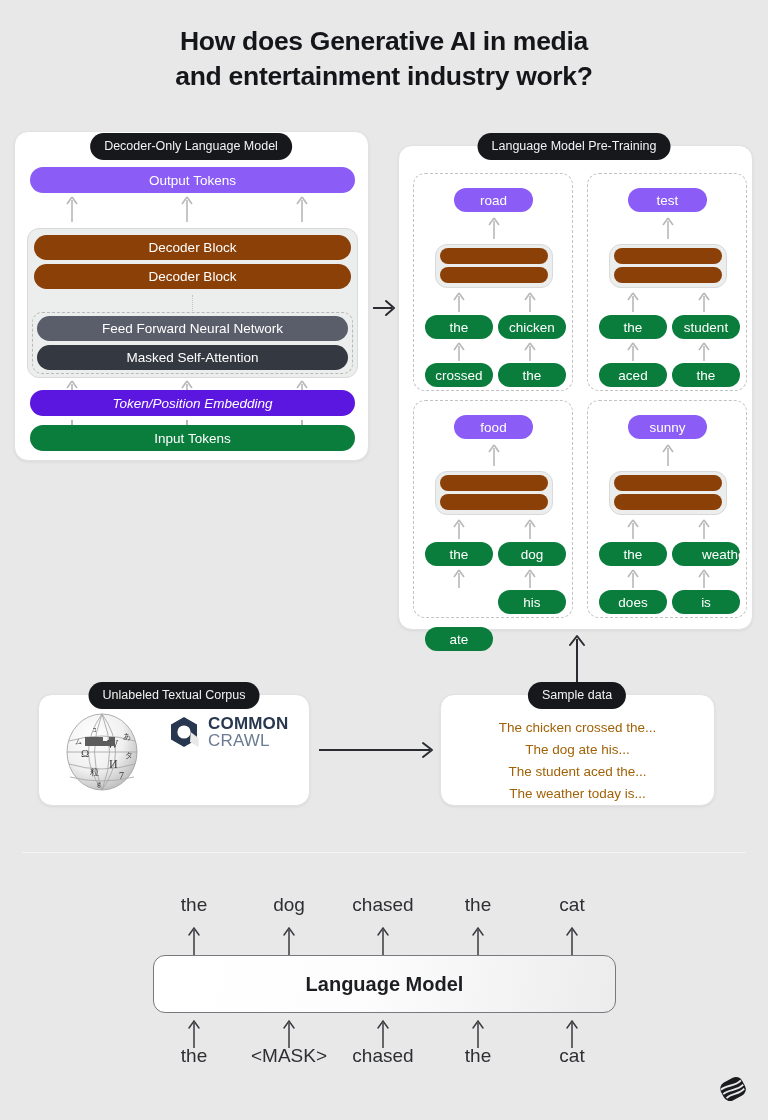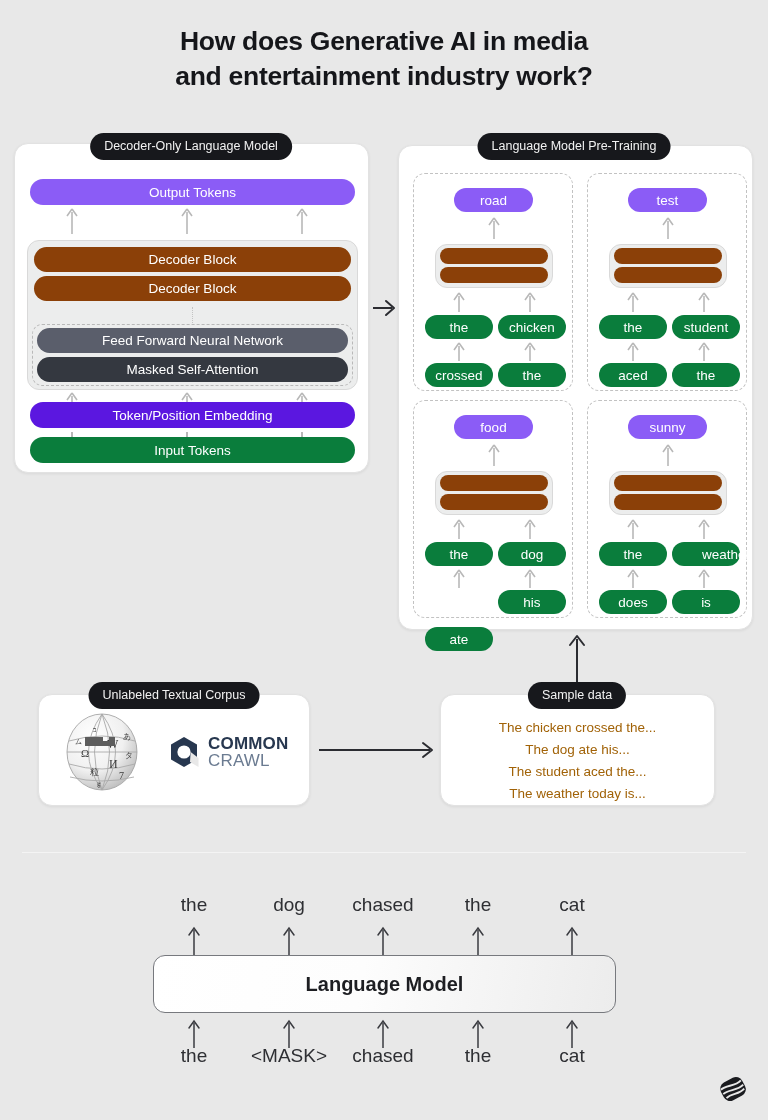--- a/index.html
+++ b/index.html
@@ -120,21 +120,21 @@
 
 <div class="page">
 
   <div class="title">
     <div>How does Generative AI in media</div>
     <div>and entertainment industry work?</div>
   </div>
 
   <div class="badge" style="left:191px; top:133px;">Decoder-Only Language Model</div>
 
-  <div class="card" style="left:14px; top:143px; width:355px; height:330px;">
+  <div class="card" style="left:14px; top:131px; width:355px; height:330px;">
 
     <div class="pill pill-purple" style="left:15px; top:35px; width:325px; height:26px;">Output Tokens</div>
 
     <div class="varrow" style="left:51px; top:64px;">
       <svg width="12" height="26" viewBox="0 0 12 26">
           <line x1="6" y1="26" x2="6" y2="4" stroke="#b8b8b8" stroke-width="1.6"></line>
           <path d="M6 1 L11 8 M6 1 L1 8" stroke="#b8b8b8" stroke-width="1.6" fill="none"></path>
         </svg>
     </div>
     <div class="varrow" style="left:166px; top:64px;">
@@ -178,21 +178,21 @@
       <svg width="12" height="24" viewBox="0 0 12 24">
           <line x1="6" y1="24" x2="6" y2="4" stroke="#b8b8b8" stroke-width="1.6"></line>
           <path d="M6 1 L11 8 M6 1 L1 8" stroke="#b8b8b8" stroke-width="1.6" fill="none"></path>
         </svg>
     </div>
 
     <div style="position:absolute; left:56px; top:288px; width:1.6px; height:22px; background:#b8b8b8;"></div>
     <div style="position:absolute; left:171px; top:288px; width:1.6px; height:22px; background:#b8b8b8;"></div>
     <div style="position:absolute; left:286px; top:288px; width:1.6px; height:22px; background:#b8b8b8;"></div>
 
-    <div class="pill pill-violet" style="left:15px; top:258px; width:325px; height:26px;">Token/Position Embedding</div>
+    <div class="pill pill-violet" style="left:15px; top:258px; width:325px; height:26px;font-style:italic;">Token/Position Embedding</div>
 
     <div class="pill pill-green" style="left:15px; top:293px; width:325px; height:26px;">Input Tokens</div>
   </div>
 
   <div style="position:absolute; left:372px; top:298px;">
     <svg width="26" height="20" viewBox="0 0 26 20">
       <line x1="1" y1="10" x2="20" y2="10" stroke="#2b2c31" stroke-width="2"></line>
       <path d="M14 3 L22 10 L14 17" stroke="#2b2c31" stroke-width="2" fill="none" stroke-linecap="round" stroke-linejoin="round"></path>
     </svg>
   </div>
@@ -406,21 +406,21 @@
           <text x="60" y="28" font-size="8">あ</text>
           <text x="12" y="33" font-size="7">ム</text>
           <text x="30" y="21" font-size="7">ב</text>
           <text x="34" y="76" font-size="7">ह</text>
           <text x="62" y="47" font-size="8">タ</text>
         </g>
         <path d="M22 26 h18 v4 h6 v-4 h6 v9 h-30 z" fill="#5d5d5d"></path>
       </svg>
     </div>
 
-    <div class="cc-logo" style="left:130px; top:40px;">
+    <div class="cc-logo" style="left:130px; top:20px;">
       <svg width="30" height="32" viewBox="0 0 30 32">
         <path d="M15 1 L28 8.5 V23.5 L15 31 L2 23.5 V8.5 Z" fill="#27374f"></path>
         <circle cx="15" cy="16" r="6.6" fill="#ffffff"></circle>
         <path d="M21.6 16 L29.5 22 L29.5 31 L21 26 Z" fill="#e8e8e8"></path>
       </svg>
       <div class="cc-text">
         <div class="cc-top">COMMON</div>
         <div class="cc-bot">CRAWL</div>
       </div>
     </div>

